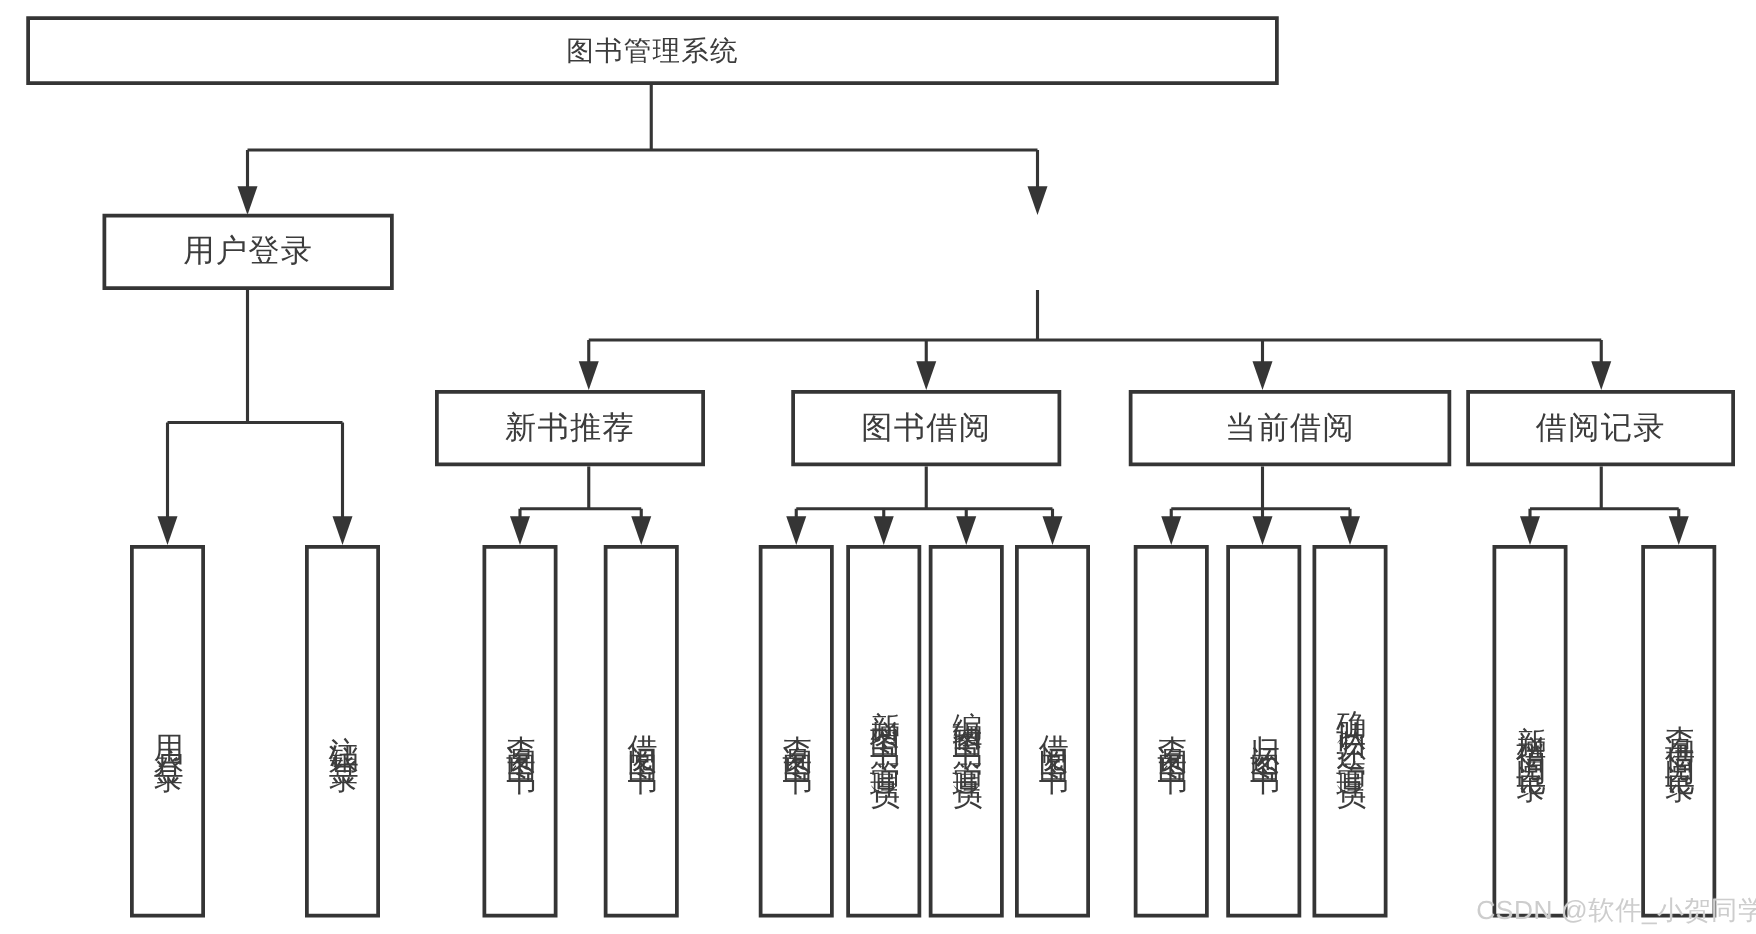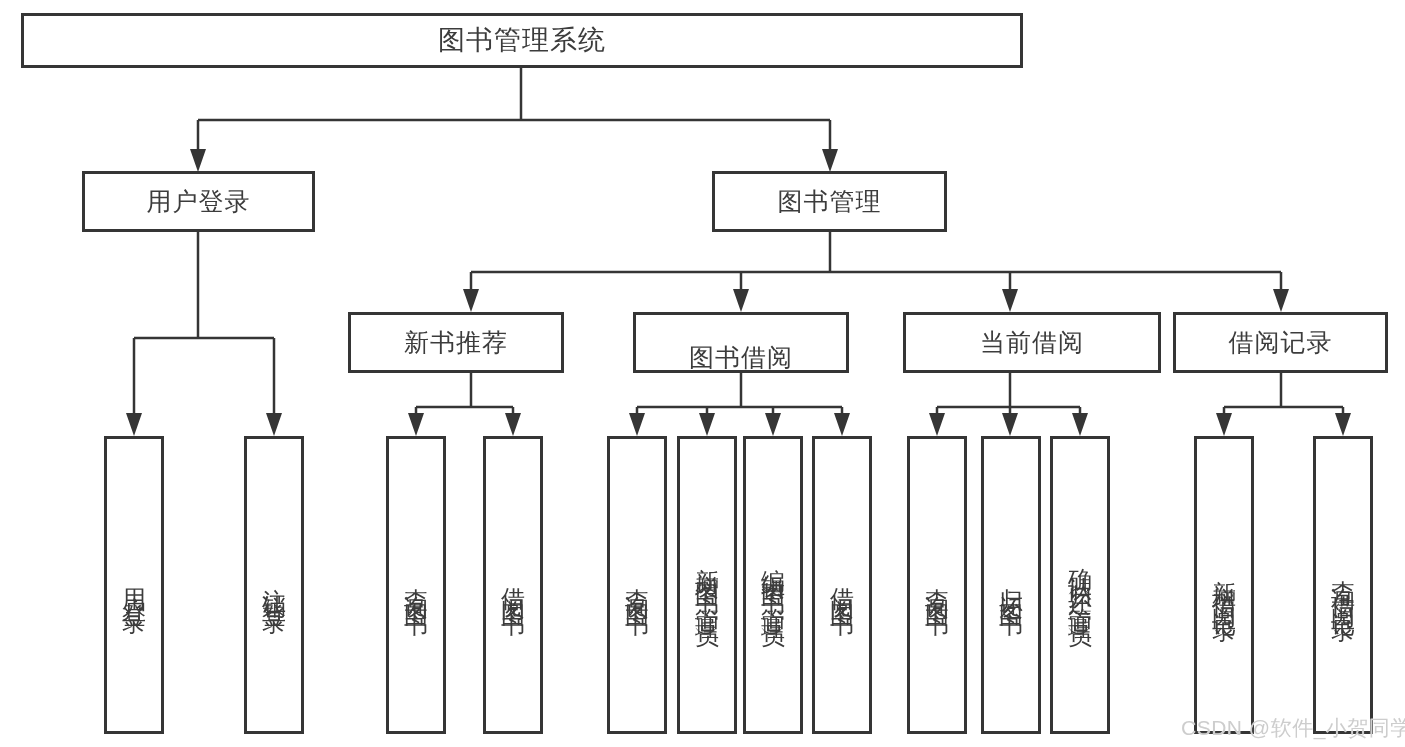--- a/index.html
+++ b/index.html
@@ -27,21 +27,21 @@
     justify-content: center;
     z-index: 2;
   }
   .node .hlabel {
     color: #3c3c3c;
     font-size: 25px;
     letter-spacing: 1px;
     white-space: nowrap;
     line-height: 1;
   }
-  .node .root-size { font-size: 27px; }
+  .node .root-size { font-size: 22px; }
   .vnode {
     position: absolute;
     background: #ffffff;
     border: 3px solid #353535;
     box-sizing: border-box;
     display: flex;
     align-items: center;
     justify-content: center;
     z-index: 2;
   }
@@ -149,28 +149,25 @@
     </g>
   </svg>
 
   <div class="node" style="left:21px; top:13px; width:1002px; height:55px;">
     <span class="hlabel root-size">图书管理系统</span>
   </div>
 
   <div class="node" style="left:82px; top:171px; width:233px; height:61px;">
     <span class="hlabel">用户登录</span>
   </div>
-  <div class="node" style="left:712px; top:171px; width:235px; height:61px;">
-    <span class="hlabel">图书管理</span>
-  </div>
 
   <div class="node" style="left:348px; top:312px; width:216px; height:61px;">
     <span class="hlabel">新书推荐</span>
   </div>
-  <div class="node" style="left:633px; top:312px; width:216px; height:61px;align-items:flex-end;">
+  <div class="node" style="left:633px; top:312px; width:216px; height:61px;">
     <span class="hlabel">图书借阅</span>
   </div>
   <div class="node" style="left:903px; top:312px; width:258px; height:61px;">
     <span class="hlabel">当前借阅</span>
   </div>
   <div class="node" style="left:1173px; top:312px; width:215px; height:61px;">
     <span class="hlabel">借阅记录</span>
   </div>
 
   <div class="vnode" style="left:104px; top:436px; width:60px; height:298px;">

